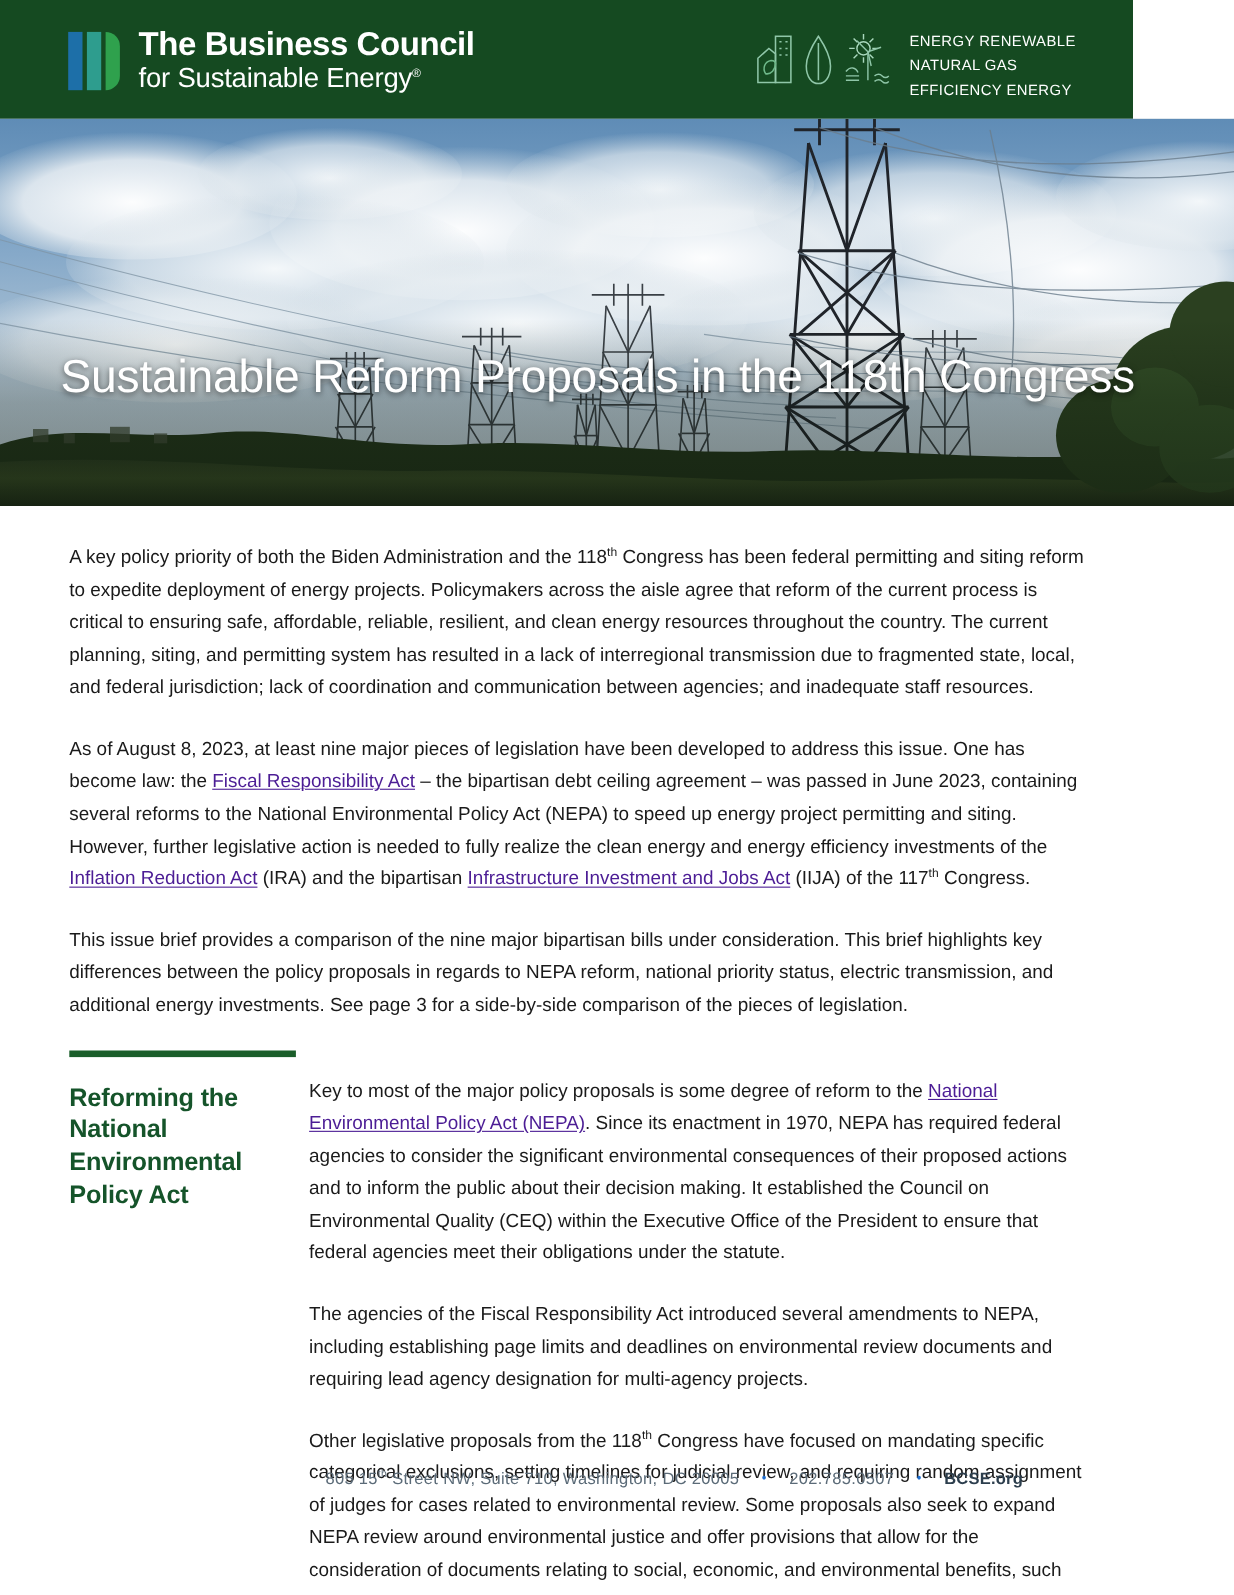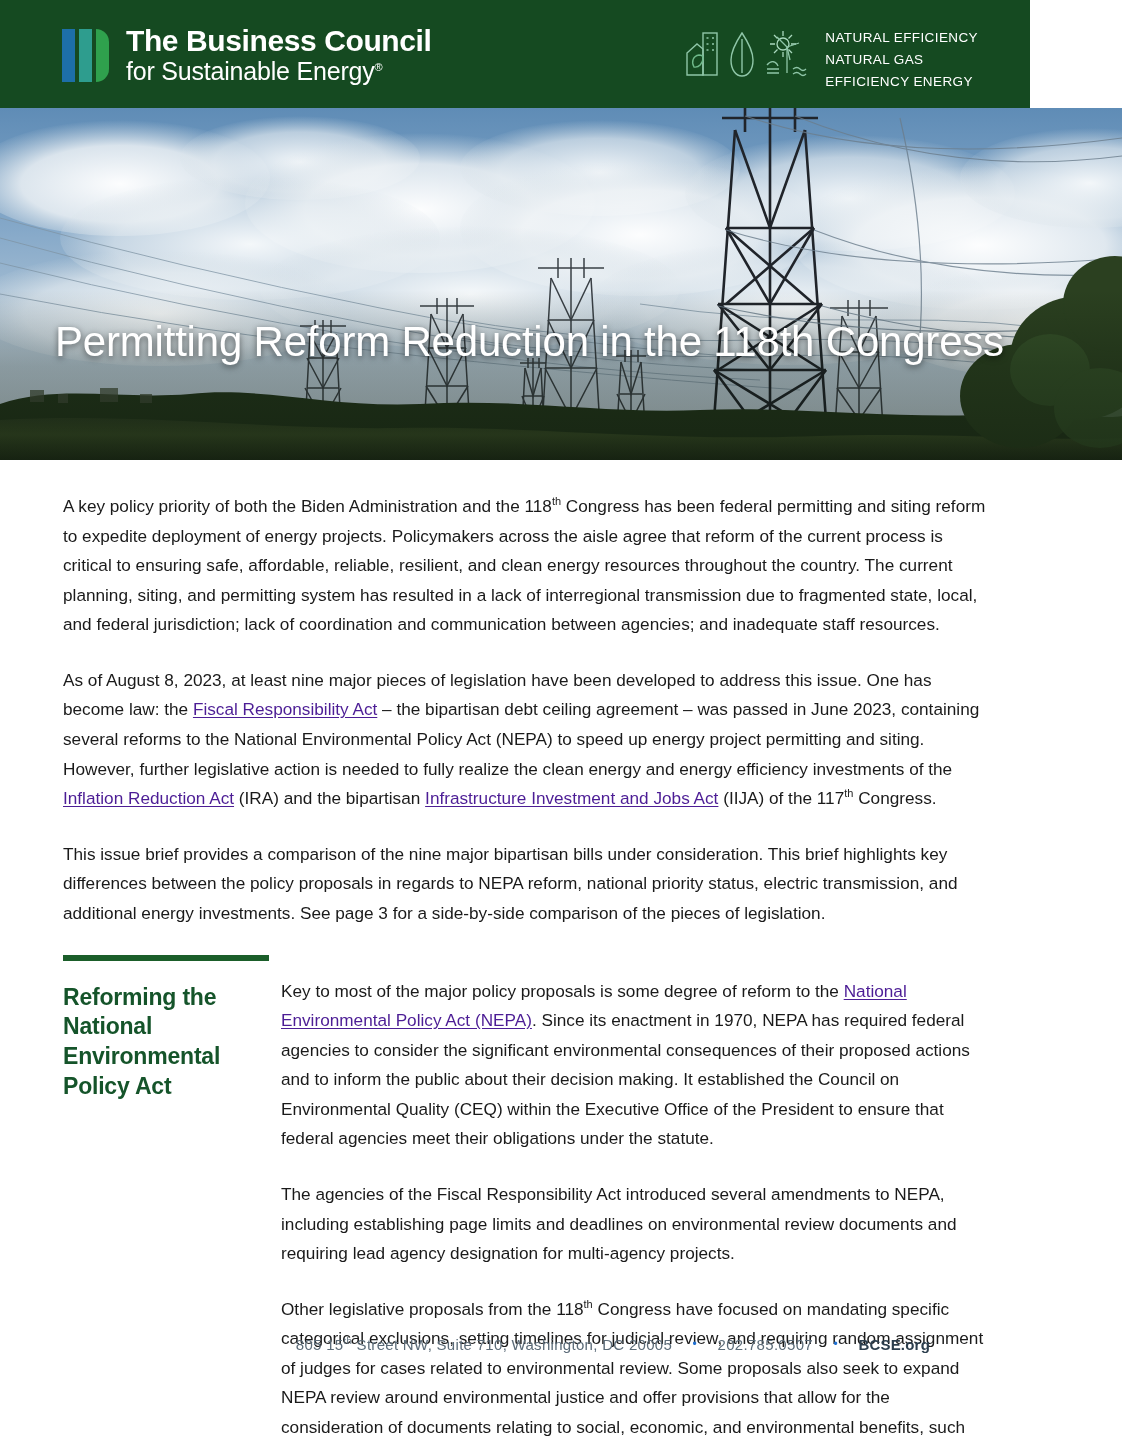--- a/index.html
+++ b/index.html
@@ -247,21 +247,21 @@
           <circle cx="20" cy="15" r="6" stroke="#a9d8bd"></circle>
           <path d="M20 2 v5 M20 23 v5 M7 15 h5 M28 15 h5 M11 6 l3.5 3.5 M25.5 20.5 l3.5 3.5 M29 6 l-3.5 3.5 M14.5 20.5 l-3.5 3.5" stroke="#a9d8bd"></path>
           <path d="M24 18 L24 44"></path>
           <path d="M24 18 L14 8 M24 18 L36 14 M24 18 L27 31"></path>
           <path d="M4 36 c4 -5 9 -4 11 1 M4 40 h12 M4 44 h12"></path>
           <path d="M30 40 q4 -3 7 0 q3 3 6 0 M30 45 q4 -3 7 0 q3 3 6 0"></path>
         </svg>
       </span>
     </div>
     <div class="tagline-text">
-      <span>NATURAL EFFICIENCY</span>
+      <span>ENERGY RENEWABLE</span>
       <span>NATURAL GAS</span>
       <span>EFFICIENCY ENERGY</span>
     </div>
   </div>
 </div>
 
 <div class="hero">
   <svg class="hero-photo" viewBox="0 0 1122 352" preserveAspectRatio="none">
     <defs>
       <linearGradient id="skyG" x1="0" y1="0" x2="0" y2="1">
@@ -387,21 +387,21 @@
 
     <g fill="#454f3c" opacity="0.75">
       <rect x="30" y="282" width="14" height="12"></rect>
       <rect x="58" y="286" width="10" height="9"></rect>
       <rect x="100" y="280" width="18" height="14"></rect>
       <rect x="140" y="286" width="12" height="9"></rect>
     </g>
   </svg>
   <div class="hero-overlay-bottom"></div>
 
-  <div class="hero-title">Permitting Reform Reduction in the 118th Congress</div>
+  <div class="hero-title">Sustainable Reform Proposals in the 118th Congress</div>
 
 </div>
 
 <div class="content">
 
   <div class="intro">
     <p><span>A key policy priority of both the Biden Administration and the 118</span><sup>th</sup><span> Congress has been federal permitting and siting reform to expedite deployment of energy projects. Policymakers across the aisle agree that reform of the current process is critical to ensuring safe, affordable, reliable, resilient, and clean energy resources throughout the country. The current planning, siting, and permitting system has resulted in a lack of interregional transmission due to fragmented state, local, and federal jurisdiction; lack of coordination and communication between agencies; and inadequate staff resources.</span></p>
 
     <p><span>As of August 8, 2023, at least nine major pieces of legislation have been developed to address this issue. One has become law: the </span><a class="doclink" href="#">Fiscal Responsibility Act</a><span> – the bipartisan debt ceiling agreement – was passed in June 2023, containing several reforms to the National Environmental Policy Act (NEPA) to speed up energy project permitting and siting. However, further legislative action is needed to fully realize the clean energy and energy efficiency investments of the </span><a class="doclink" href="#">Inflation Reduction Act</a><span> (IRA) and the bipartisan </span><a class="doclink" href="#">Infrastructure Investment and Jobs Act</a><span> (IIJA) of the 117</span><sup>th</sup><span> Congress.</span></p>
 

